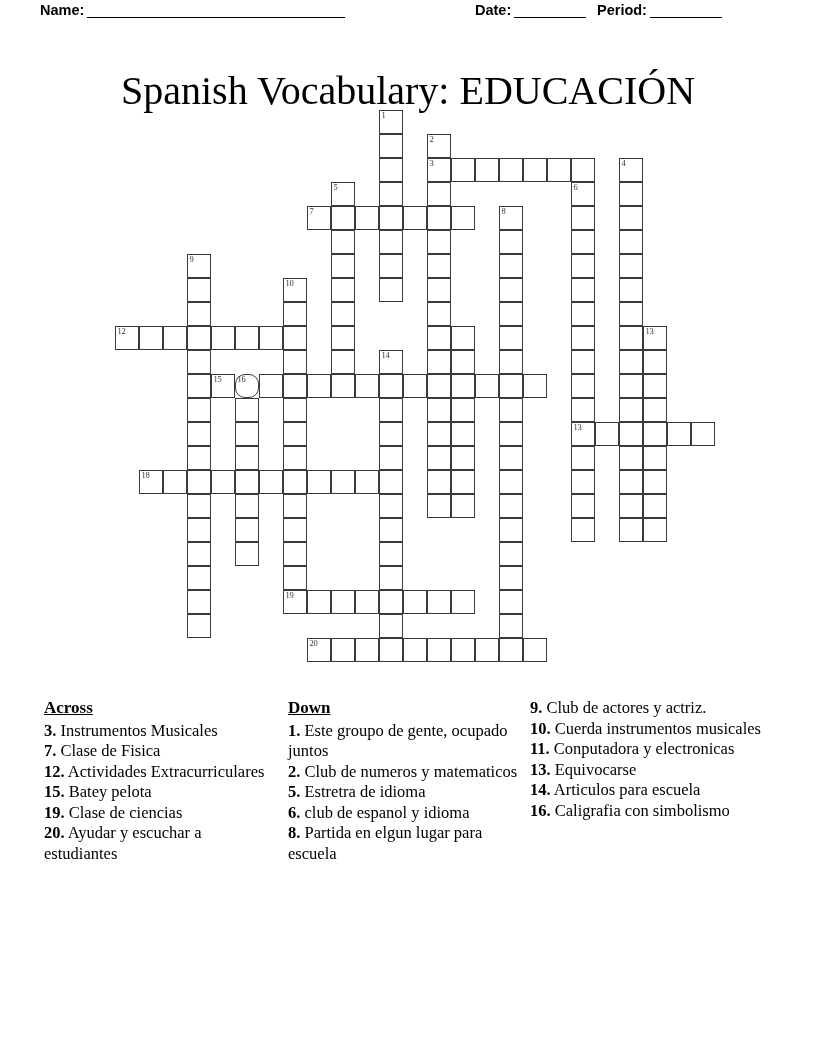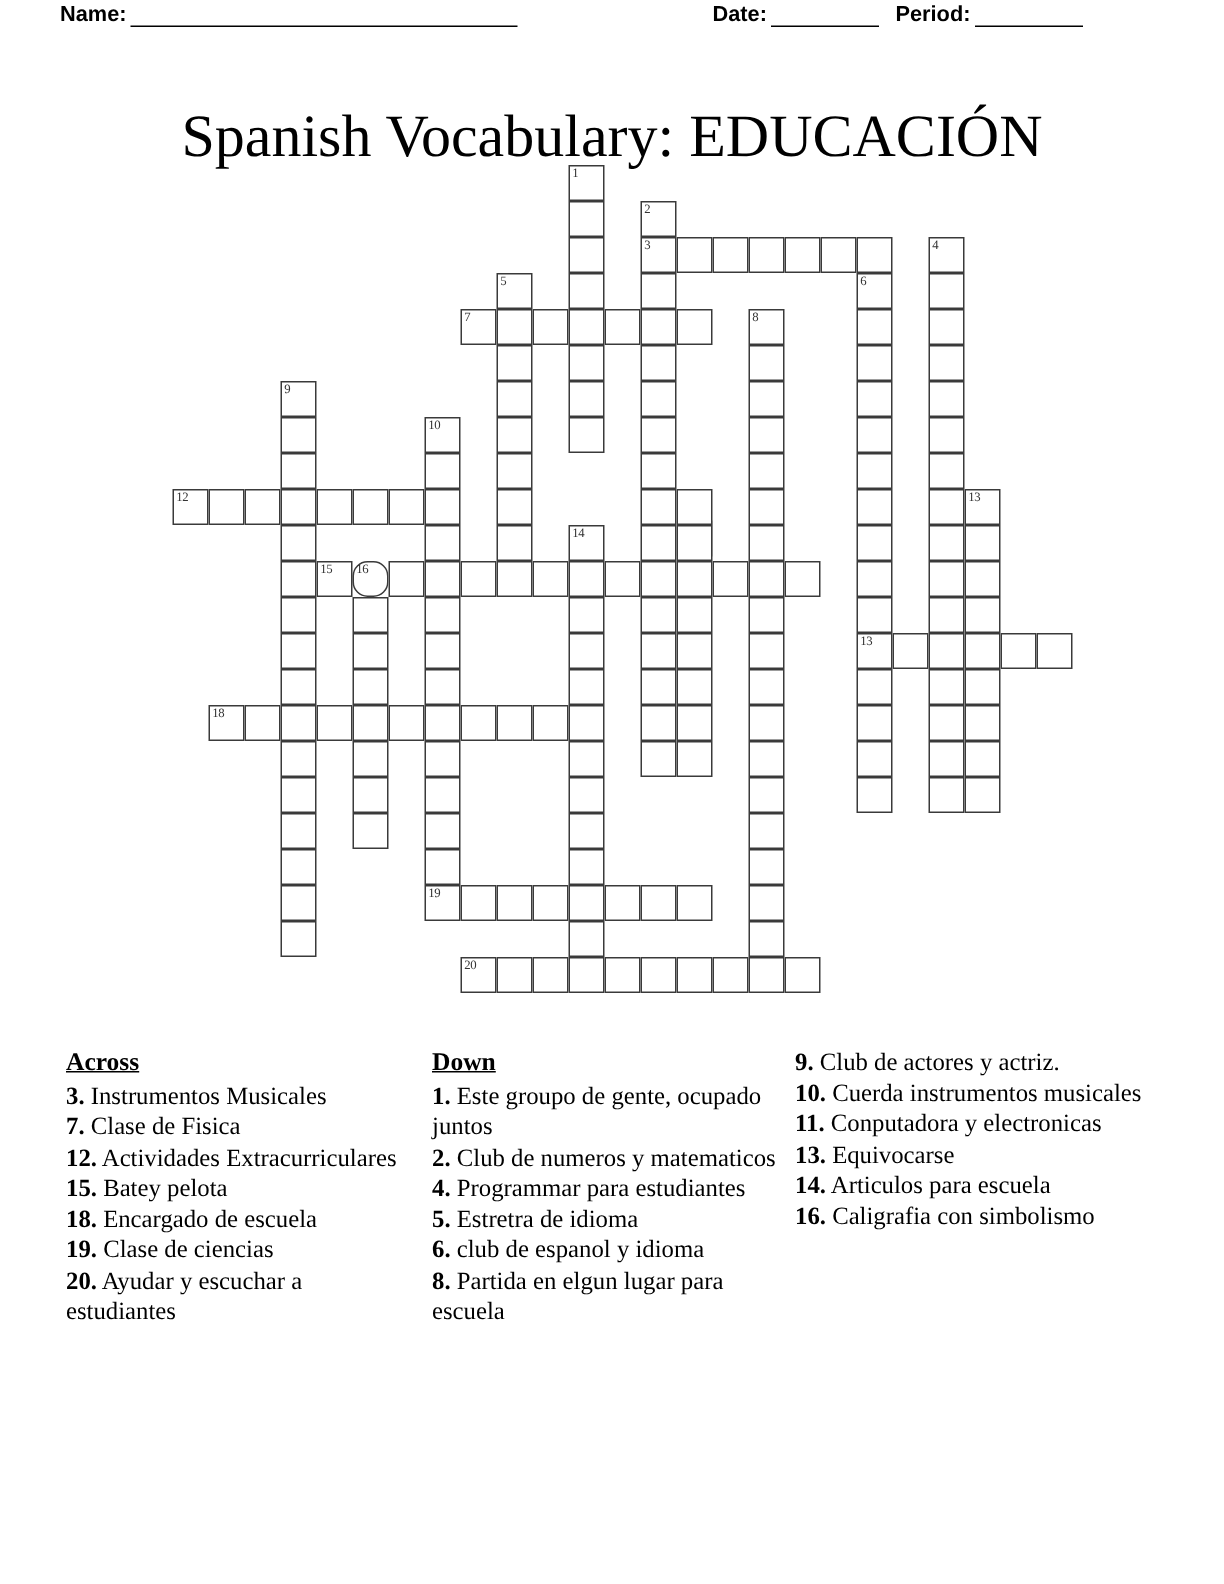--- a/index.html
+++ b/index.html
@@ -384,31 +384,29 @@
   </div>
 
 <div id="clues">
   <div class="clue-col" id="clue-col-across">
     <span class="clue-heading">Across</span>
     <div id="across-list">
         <p class="clue-item"><span class="clue-num">3.</span><span class="clue-text"> Instrumentos Musicales</span></p>
         <p class="clue-item"><span class="clue-num">7.</span><span class="clue-text"> Clase de Fisica</span></p>
         <p class="clue-item"><span class="clue-num">12.</span><span class="clue-text"> Actividades Extracurriculares</span></p>
         <p class="clue-item"><span class="clue-num">15.</span><span class="clue-text"> Batey pelota</span></p>
-        <p class="clue-item"><span class="clue-num">18.</span><span class="clue-text"> Encargado de escuela</span></p>
         <p class="clue-item"><span class="clue-num">19.</span><span class="clue-text"> Clase de ciencias</span></p>
         <p class="clue-item"><span class="clue-num">20.</span><span class="clue-text"> Ayudar y escuchar a estudiantes</span></p>
       </div>
   </div>
   <div class="clue-col" id="clue-col-down">
     <span class="clue-heading">Down</span>
     <div id="down-list-1">
         <p class="clue-item"><span class="clue-num">1.</span><span class="clue-text"> Este groupo de gente, ocupado juntos</span></p>
         <p class="clue-item"><span class="clue-num">2.</span><span class="clue-text"> Club de numeros y matematicos</span></p>
-        <p class="clue-item"><span class="clue-num">4.</span><span class="clue-text"> Programmar para estudiantes</span></p>
         <p class="clue-item"><span class="clue-num">5.</span><span class="clue-text"> Estretra de idioma</span></p>
         <p class="clue-item"><span class="clue-num">6.</span><span class="clue-text"> club de espanol y idioma</span></p>
         <p class="clue-item"><span class="clue-num">8.</span><span class="clue-text"> Partida en elgun lugar para escuela</span></p>
       </div>
   </div>
   <div class="clue-col" id="clue-col-down2">
     <div id="down-list-2">
         <p class="clue-item"><span class="clue-num">9.</span><span class="clue-text"> Club de actores y actriz.</span></p>
         <p class="clue-item"><span class="clue-num">10.</span><span class="clue-text"> Cuerda instrumentos musicales</span></p>
         <p class="clue-item"><span class="clue-num">11.</span><span class="clue-text"> Conputadora y electronicas</span></p>

